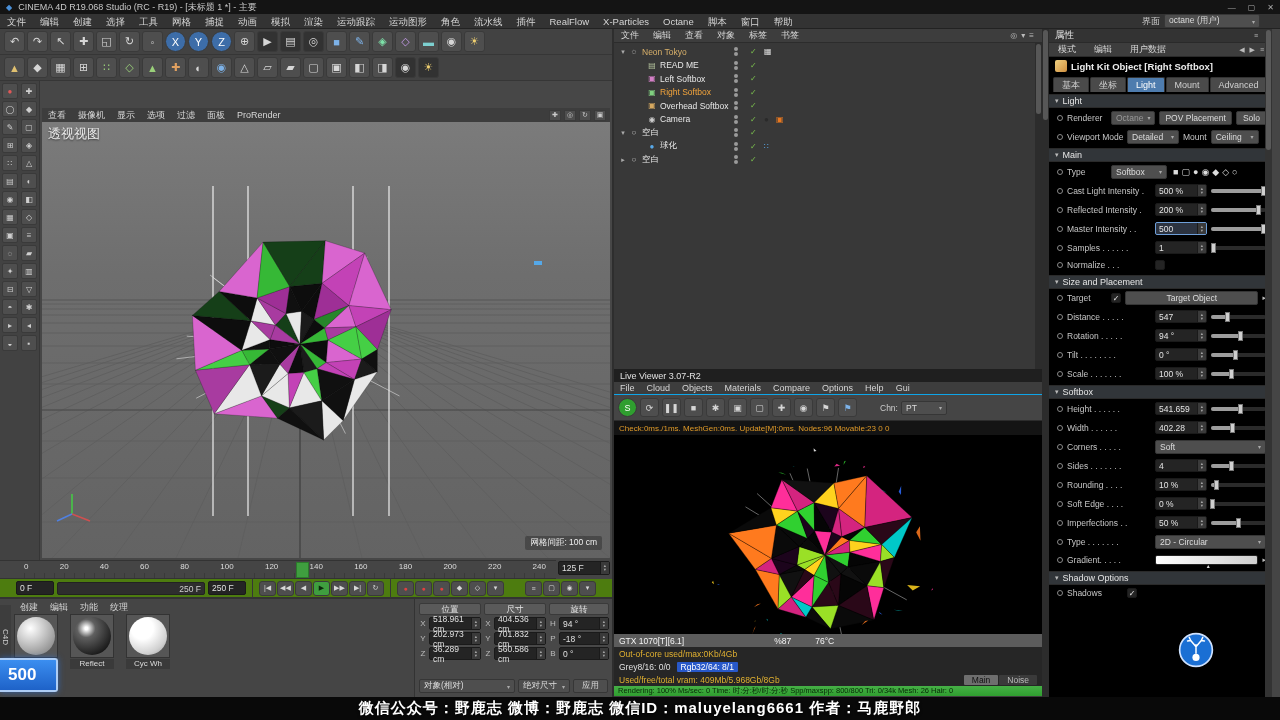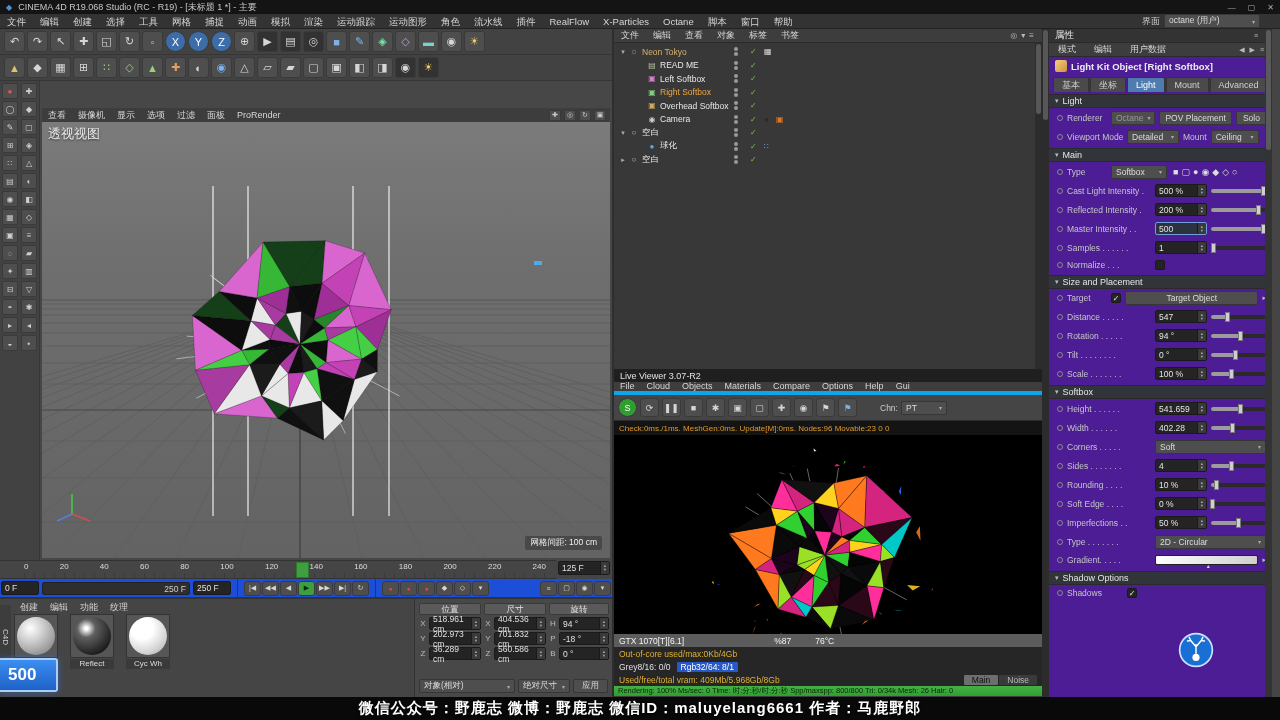--- a/index.html
+++ b/index.html
@@ -29,21 +29,21 @@
 .vp-canvas{position:absolute;left:2px;top:41px;right:2px;bottom:2px;background:linear-gradient(#7b7b7b,#6e6e6e 35%,#636363);overflow:hidden}
 .vp-label{position:absolute;left:6px;top:3px;font-size:13px;color:#ececec;text-shadow:0 1px 2px rgba(0,0,0,.6)}
 .grid-chip{position:absolute;right:8px;bottom:8px;font-size:8.5px;color:#f0f0f0;background:rgba(40,40,40,.45);padding:1px 5px;border-radius:2px}
 
 .ruler{left:0;top:560px;width:556px;height:19px;background:#454545;border-top:1px solid #333;border-bottom:1px solid #333}
 .ticks{position:absolute;left:24px;right:10px;top:1px;display:flex;justify-content:space-between;font-size:8px;color:#ddd}
 .ruler::after{content:"";position:absolute;left:24px;right:10px;bottom:0;height:5px;background:repeating-linear-gradient(90deg,#3a3a3a 0 1px,transparent 1px 10px)}
 .marker{position:absolute;left:296px;top:1px;width:13px;height:16px;background:#3f9e3f;border:1px solid #2c7a2c;z-index:2}
 .field{background:#242424;border:1px solid #1a1a1a;color:#e0e0e0;font-size:8.5px;display:flex;align-items:center;padding:0 0 0 3px;border-radius:2px;height:14px}
 .spin{margin-left:auto;width:9px;flex:none;display:flex;flex-direction:column;align-items:center;justify-content:center;line-height:4px;font-size:4.5px;color:#aaa;background:#3a3a3a;height:100%;border-left:1px solid #1a1a1a}
-.transport{left:0;top:579px;width:612px;height:19px;background:#1d4ed8;display:flex;align-items:center;gap:3px;padding:0 1px;border-bottom:1px solid #333}
+.transport{left:0;top:579px;width:612px;height:19px;background:#4d7c0f;display:flex;align-items:center;gap:3px;padding:0 16px;border-bottom:1px solid #333}
 .rslider{position:relative;width:148px;height:13px;background:#2e2e2e;border:1px solid #222;border-radius:2px;flex:none}
 .rlab{position:absolute;right:3px;top:1px;font-size:8.5px;color:#cfcfcf}
 .tgroup{display:flex;gap:1px}
 .rights{margin-left:auto;display:flex;gap:1px}
 
 .matpanel{left:0;top:598px;width:414px;height:99px;background:#454545;border-top:1px solid #333}
 .mtabs{position:absolute;left:14px;top:1px;display:flex}
 .mtabs .mitem{font-size:9px;padding:0 6px}
 .sidetab{position:absolute;left:0;top:6px;width:11px;height:64px;writing-mode:vertical-rl;font-size:8px;color:#d0d0d0;background:#3d3d3d;display:flex;align-items:center;justify-content:center}
 .mats{position:absolute;left:14px;top:15px;display:flex;gap:12px}
@@ -76,39 +76,39 @@
 .odots{position:absolute;left:120px;display:flex;flex-direction:column;gap:1px}
 .odots i{width:4px;height:4px;border-radius:50%;background:#9a9a9a}
 .ochk{position:absolute;left:136px;color:#7bc14d;font-size:8px}
 .otag1{position:absolute;left:150px;font-size:8px}
 .otag2{position:absolute;left:162px;font-size:8px}
 .oscroll{position:absolute;right:0;top:14px;width:7px;bottom:0;background:#2c2c2c}
 .oscroll i{display:block;margin:1px;height:70px;background:#575757;border-radius:3px}
 
 .lv{left:614px;top:369px;width:428px;height:328px;background:#3d3d3d}
 .lv-title{height:13px;background:#1f1f1f;color:#e0e0e0;font-size:9px;display:flex;align-items:center;padding:0 6px}
-.lv-menu{height:13px;background:#3d3d3d;display:flex;align-items:center;border-bottom:4px solid #0ea5e9}
+.lv-menu{height:13px;background:#3d3d3d;display:flex;align-items:center;border-bottom:1px solid #0ea5e9}
 .lv-menu .mitem{font-size:9px;padding:0 6px}
 .lv-toolbar{height:26px;background:#454545;display:flex;align-items:center;gap:3px;padding:0 4px;border-bottom:1px solid #2c2c2c}
 .lv-toolbar .tbtn{width:19px;height:19px;font-size:9px}
 .chn{margin-left:20px;display:flex;align-items:center;gap:3px;font-size:8.5px}
 .lv-status{height:14px;background:#141414;color:#e09a28;font-size:8px;display:flex;align-items:center;padding:0 5px;white-space:nowrap;overflow:hidden}
 .lv-render{position:relative;height:199px;background:#000;overflow:hidden}
 .irow{height:13px;display:flex;align-items:center;padding:0 5px;background:#262626;color:#e0e0e0;white-space:nowrap;font-size:8.5px;overflow:hidden}
 .irow.gpu{background:#5c5c5c;color:#f4f4f4}
 .amber{color:#e0b030}
 .chipblue{background:#2858c8;color:#fff;padding:0 4px;margin-left:6px;border-radius:1px}
 .mtabset{margin-left:auto;display:flex;gap:1px}
 .mtab{padding:0 8px;background:#6e6e6e;color:#111;border-radius:1px}
 .mtab.off{background:#3a3a3a;color:#bbb}
 .lv-progress{height:10px;background:linear-gradient(#46b046,#2f9e2f);color:#062806;font-size:7.5px;display:flex;align-items:center;padding:0 4px;white-space:nowrap;overflow:hidden}
 
 .rscroll{left:1042px;top:29px;width:7px;height:668px;background:#2c2c2c}
 .rscroll i{display:block;margin:1px;height:90px;background:#575757;border-radius:3px}
-.attrs{left:1049px;top:29px;width:223px;height:668px;background:#4c1d95;overflow:hidden}
+.attrs{left:1049px;top:29px;width:223px;height:668px;background:#000000;overflow:hidden}
 .ascroll{position:absolute;right:0;top:0;width:7px;height:668px;background:#333}
 .ascroll i{display:block;margin:1px;height:120px;background:#5a5a5a;border-radius:3px}
 .ahead{height:14px;background:#333;display:flex;align-items:center;padding:0 6px;font-size:9.5px;color:#e4e4e4;border-bottom:1px solid #2a2a2a}
 .amicons{margin-left:auto;display:flex;gap:5px;font-size:7px;color:#bbb;padding-right:8px}
 .amenu{height:14px;background:#3d3d3d;display:flex;align-items:center;border-bottom:1px solid #2a2a2a}
 .amenu .mitem{font-size:9px;padding:0 9px}
 .atitle{height:18px;display:flex;align-items:center;gap:4px;padding:0 6px;font-size:9.5px;font-weight:bold;color:#ececec}
 .aobjicon{width:12px;height:12px;border-radius:2px;background:linear-gradient(135deg,#f0d080,#d09040);flex:none}
 .atabs{height:17px;display:flex;gap:1px;padding:0 4px;align-items:flex-end}
 .atab{height:15px;padding:0 8px;background:#4a4a4a;border:1px solid #333;border-bottom:none;font-size:9px;line-height:14px;border-radius:2px 2px 0 0;color:#d0d0d0;white-space:nowrap}

